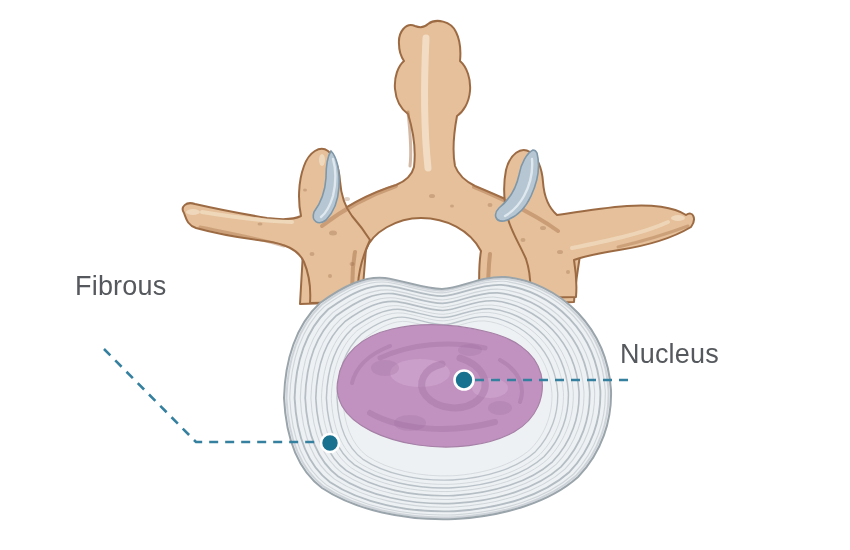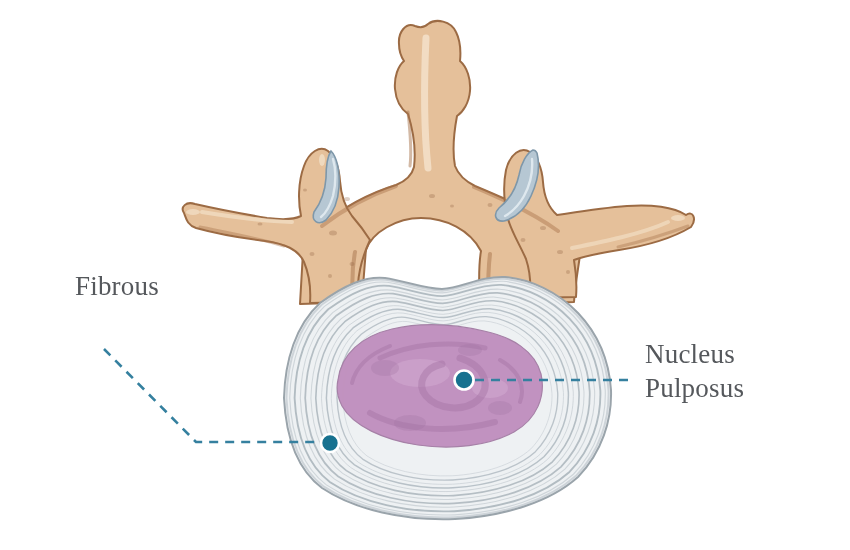--- a/index.html
+++ b/index.html
@@ -15,31 +15,32 @@
     --cartilage-edge:#7e97a9;
     --anulus-fill:#eef1f3;
     --anulus-line:#aeb8bf;
     --nucleus-fill:#c191bf;
     --nucleus-swirl:#a373a3;
   }
   html,body{margin:0;padding:0;background:#fff;}
   .canvas{
     position:relative;width:850px;height:550px;overflow:hidden;
     background:var(--background);
-    font-family:Liberation Serif, serif;
+    font-family:Liberation Sans, sans-serif;
+    text-align:center;
   }
   .illustration{position:absolute;left:0;top:0;}
   .label{
     position:absolute;
     font-size:27px;line-height:34px;font-weight:400;letter-spacing:.2px;
     color:var(--label-text);
     white-space:nowrap;
   }
   #label-fibrous{left:75px;top:269px;}
-  #label-nucleus{left:645px;top:337px;}
+  #label-nucleus{left:620px;top:337px;}
 
   
   .bone{fill:var(--bone-fill);stroke:var(--bone-outline);stroke-width:2;stroke-linejoin:round;}
   .bone-shade{fill:none;stroke:#a8734b;stroke-linecap:round;}
   .bone-light{fill:none;stroke:var(--bone-highlight);stroke-linecap:round;}
   .bone-spot{fill:#8a5a38;opacity:.28;}
   .cart{fill:var(--cartilage-fill);stroke:var(--cartilage-edge);stroke-width:1.6;}
   .cart-light{fill:none;stroke:#e2ebf1;stroke-width:2.4;stroke-linecap:round;opacity:.9;}
   .anulus-outer{fill:var(--anulus-fill);stroke:#9aa4ab;stroke-width:2;}
   .ring{fill:none;stroke:var(--anulus-line);stroke-width:2;vector-effect:non-scaling-stroke;}
@@ -178,16 +179,15 @@
     <circle class="dot" cx="330" cy="443" r="9"></circle>
     <line class="leader" x1="475" y1="380" x2="632" y2="380"></line>
     <circle class="dot" cx="464" cy="380" r="9.5"></circle>
   </svg>
 
   <div class="label" id="label-fibrous">
     <div>Fibrous</div>
   </div>
   <div class="label" id="label-nucleus">
     <div>Nucleus</div>
-    <div>Pulposus</div>
   </div>
 
 </div>
 
 </body></html>

